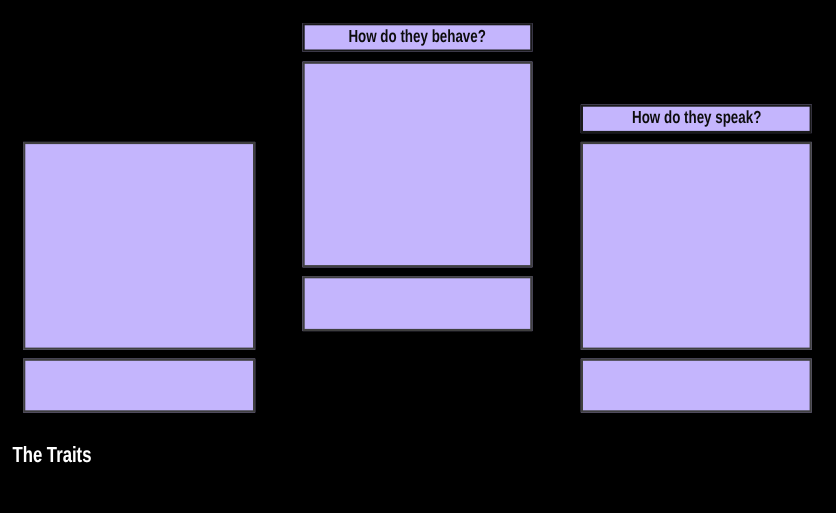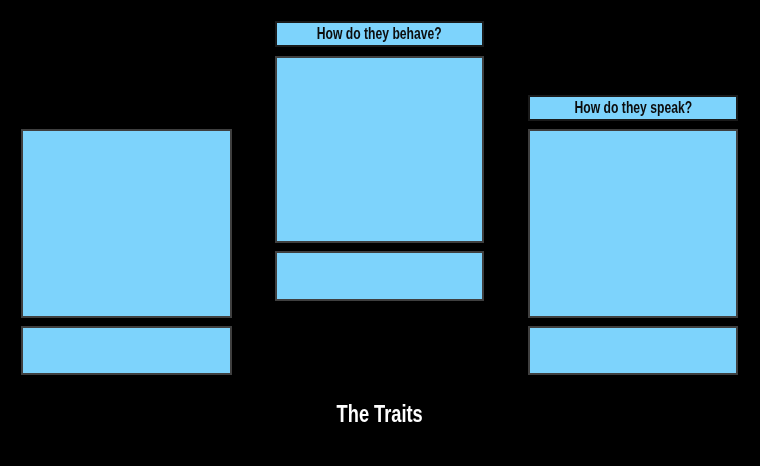--- a/index.html
+++ b/index.html
@@ -6,21 +6,21 @@
   html, body { width: 760px; height: 466px; }
   body {
     background: #000000;
     font-family: "Liberation Sans", sans-serif;
     position: relative;
     overflow: hidden;
   }
   .column { position: absolute; }
   .box {
     position: absolute;
-    background: #7dd3fc;
+    background: #c4b5fd;
     border: 2px solid #3f3f3f;
   }
   .header-box {
     left: 0; top: 0; width: 100%; height: 26px;
     border-color: #1a1a1a;
     display: flex; align-items: center; justify-content: center;
     color: #0c0c0c;
     font-weight: 700;
     font-size: 16px;
     line-height: 1;
@@ -39,24 +39,23 @@
   #col-physical .cell-large, #col-speech .cell-large { top: 34px; height: 189px; }
   #col-behavior .cell-large { top: 35px; height: 187px; }
 
   .cell-small { left: 0; width: 100%; }
   #col-physical .cell-small, #col-speech .cell-small { top: 231px; height: 49px; }
   #col-behavior .cell-small { top: 230px; height: 50px; }
 
   .organizer-title {
     position: absolute;
     left: 0; top: 400px; width: 100%;
-    text-align: center;
     color: #ffffff;
     font-weight: 700;
-    font-size: 24px;
+    font-size: 20px;
     line-height: 28px;
   }
 </style>
 </head>
 <body>
 
 <section class="column" id="col-physical">
   <div class="box cell-large"></div>
   <div class="box cell-small"></div>
 </section>

